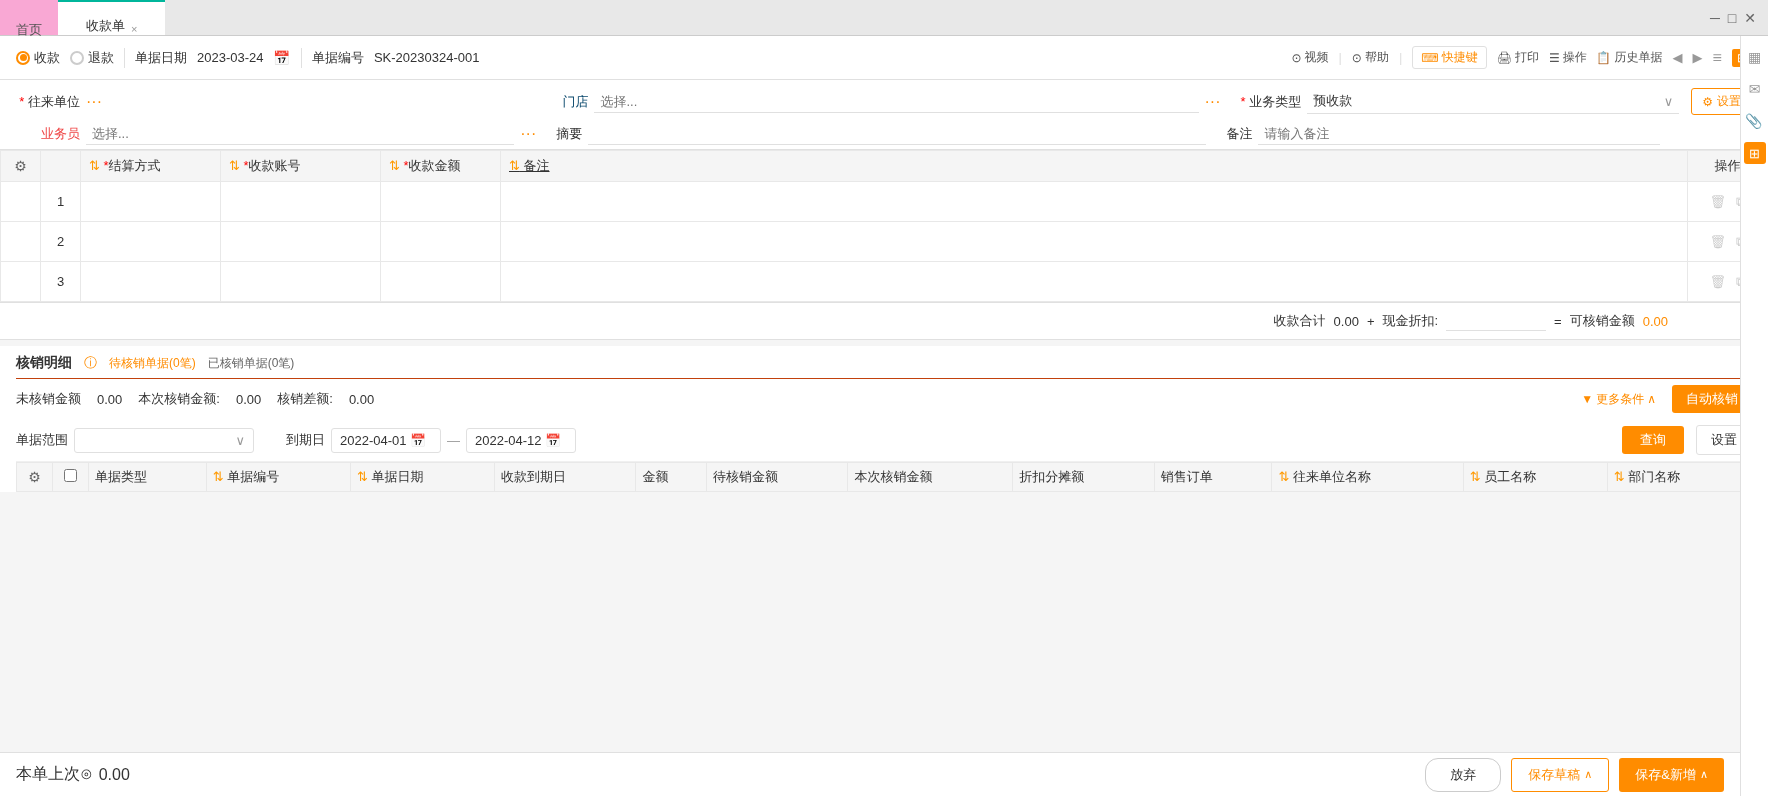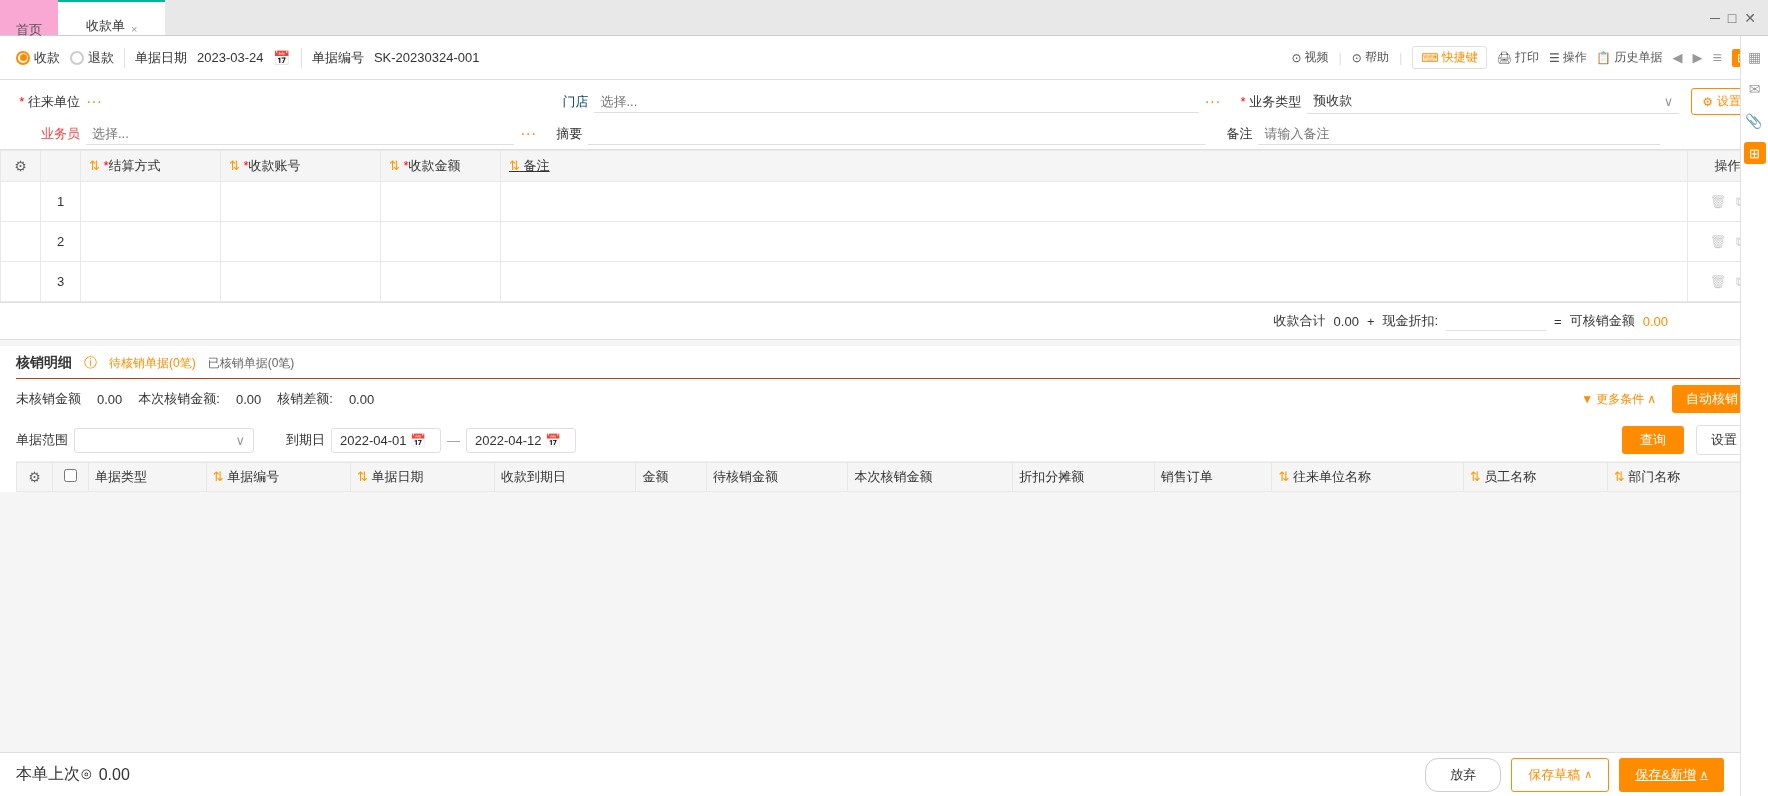--- a/index.html
+++ b/index.html
@@ -245,21 +245,21 @@
   <div style="display:flex; align-items:center; gap:6px; font-size:16px;">
     <span>本单上次⊙</span>
     <span>0.00</span>
   </div>
   <div style="margin-left:auto; display:flex; gap:10px;">
     <button style="background:#fff; border:1px solid #ccc; color:#333; padding:7px 24px; border-radius:13px; cursor:pointer; font-size:13px;">放弃</button>
     <button style="background:#fff; border:1px solid #ff8c00; color:#ff8c00; padding:7px 16px; border-radius:3px; cursor:pointer; font-size:13px; display:flex; align-items:center; gap:4px;">
         <span>保存草稿</span> 
         <span style="font-size:11px;">∧</span>
       </button>
-    <button style="background:#ff8c00; border:none; color:#fff; padding:7px 16px; border-radius:3px; cursor:pointer; font-size:13px; display:flex; align-items:center; gap:4px;text-decoration:underline;">
+    <button style="background:#ff8c00; border:none; color:#fff; padding:7px 16px; border-radius:3px; cursor:pointer; font-size:13px; display:flex; align-items:center; gap:4px;">
         <span>保存&amp;新增</span> 
         <span style="font-size:11px;">∧</span>
       </button>
   </div>
 </div>
 
 <div style="position:fixed; right:0; top:36px; bottom:0; width:28px; background:#fff; border-left:1px solid #e0e0e0; display:flex; flex-direction:column; align-items:center; padding-top:10px; gap:10px; z-index:300;">
   <div style="width:22px; height:22px; display:flex; align-items:center; justify-content:center; cursor:pointer; color:#999; font-size:14px;">▦</div>
   <div style="width:22px; height:22px; display:flex; align-items:center; justify-content:center; cursor:pointer; color:#999; font-size:14px;">✉</div>
   <div style="width:22px; height:22px; display:flex; align-items:center; justify-content:center; cursor:pointer; color:#999; font-size:14px;">📎</div>

